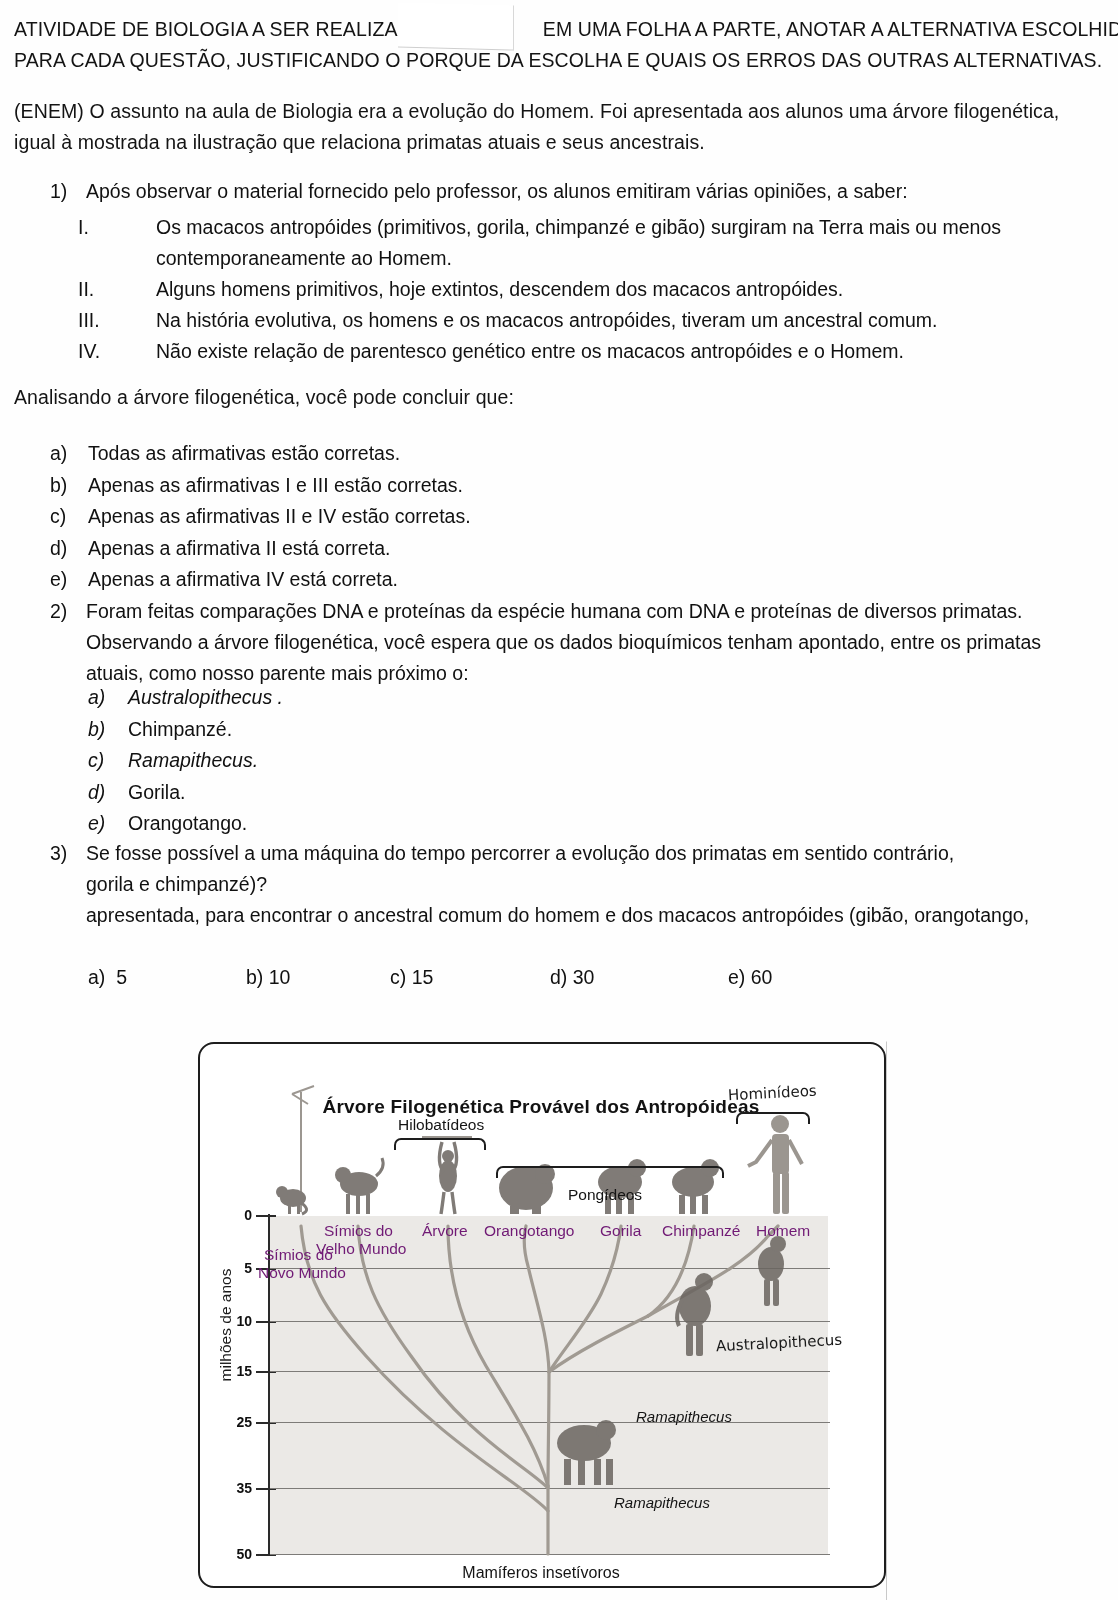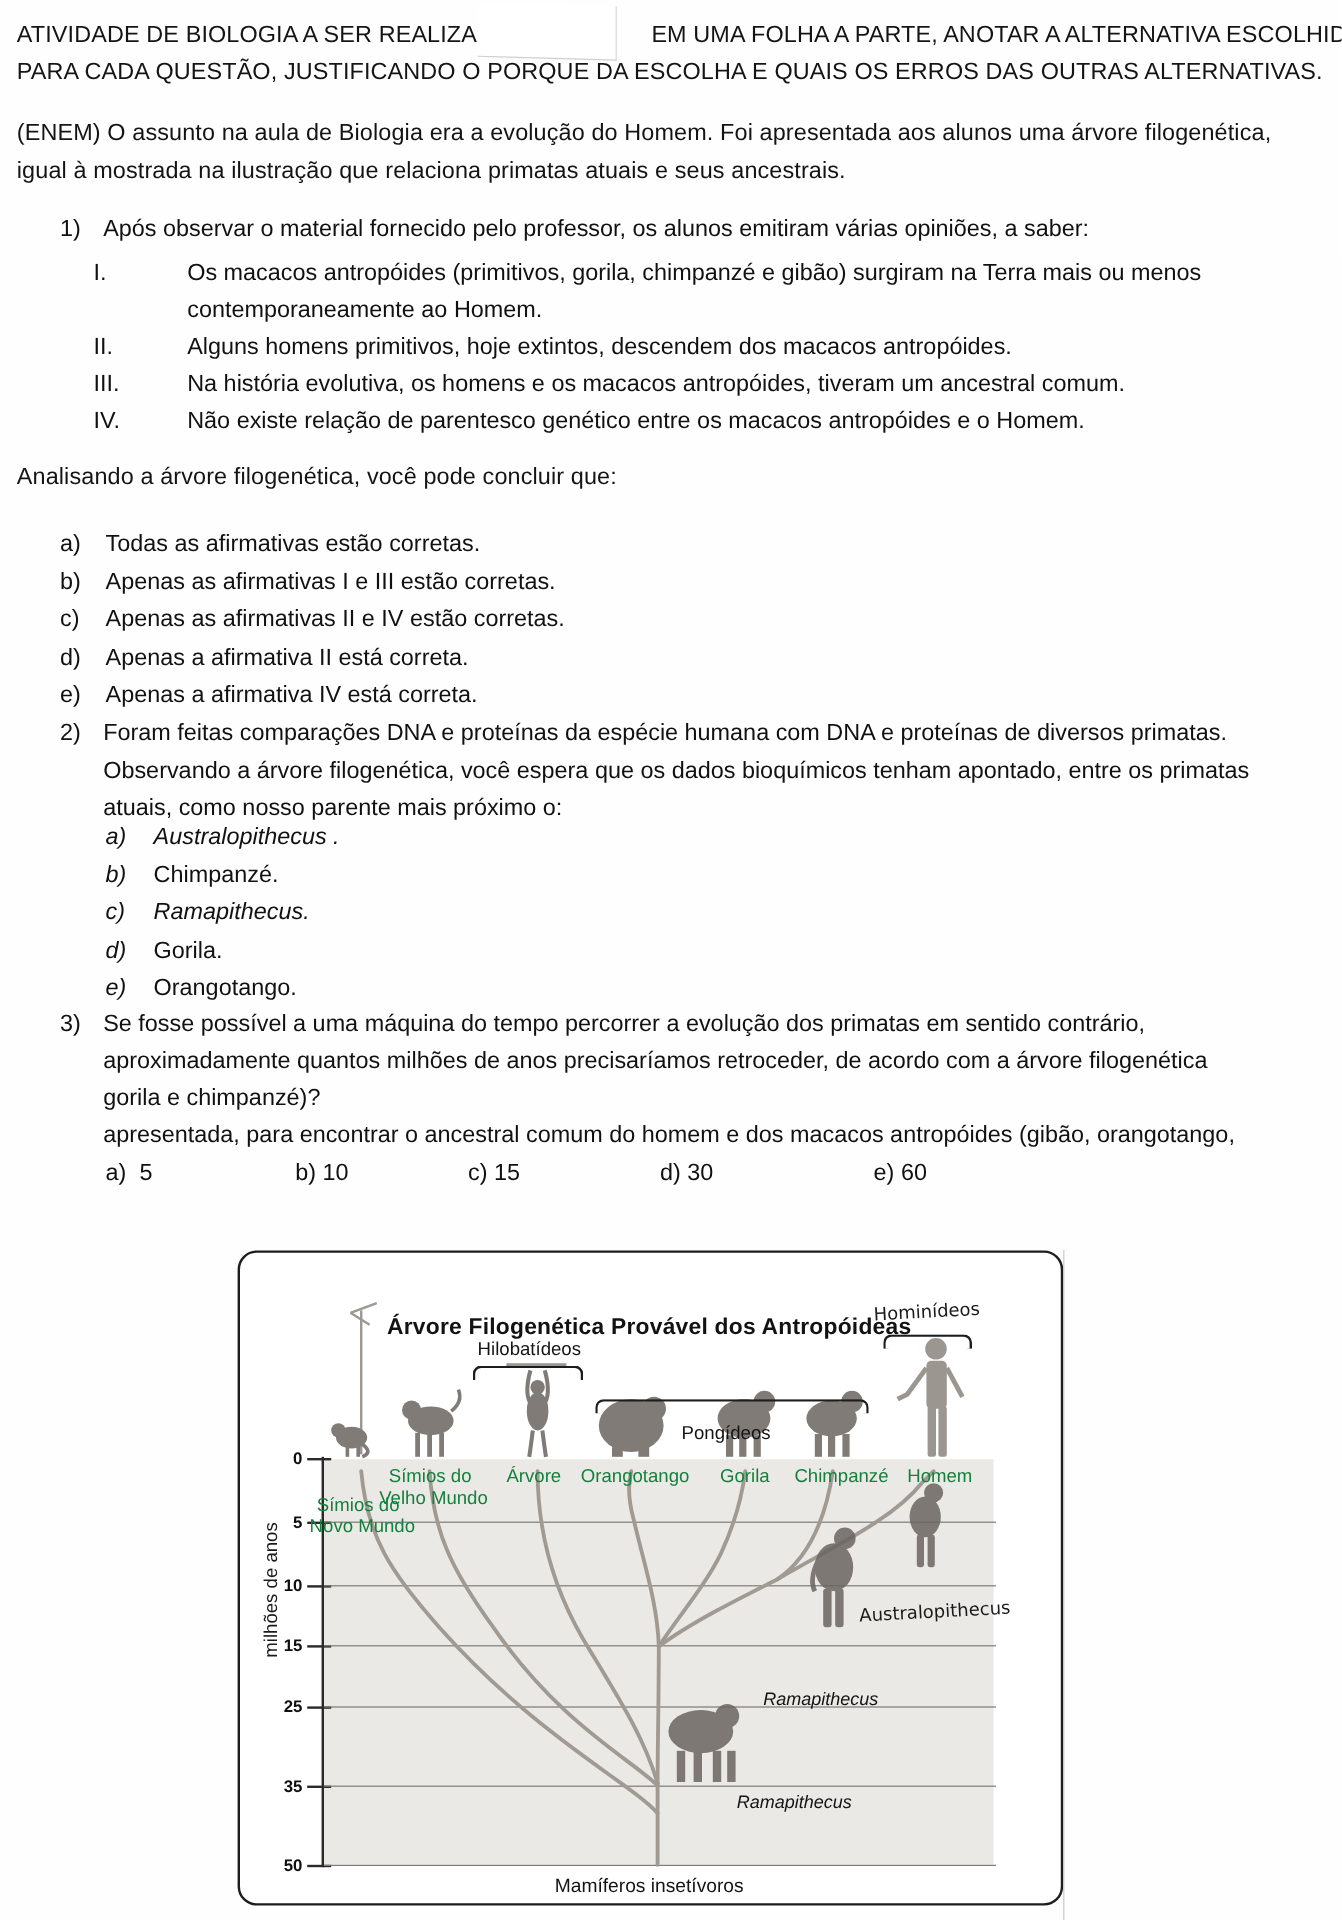--- a/index.html
+++ b/index.html
@@ -224,21 +224,21 @@
     position: absolute;
     left: 74px;
     width: 560px;
     height: 1px;
     background: #7d7b78;
   }
 
   .sp-label {
     position: absolute;
     font-size: 15.5px;
-    color: #15803d;
+    color: #701a75;
     white-space: nowrap;
   }
   .group-label {
     position: absolute;
     font-size: 15.5px;
     color: #141414;
     white-space: nowrap;
   }
   .fossil-label {
     position: absolute;
@@ -373,21 +373,20 @@
     <div class="alt-item">
       <span class="alt-letter">e)</span>
       <span class="alt-text">Orangotango.</span>
     </div>
   </div>
 
   <div class="q-row q3-block">
     <span class="q-num">3)</span>
     <span class="q-text">
       <span style="display:block">Se fosse possível a uma máquina do tempo percorrer a evolução dos primatas em sentido contrário,</span>
-      <span style="display:block">aproximadamente quantos milhões de anos precisaríamos retroceder, de acordo com a árvore filogenética</span>
       <span style="display:block">gorila e chimpanzé)?</span>
       <span style="display:block">apresentada, para encontrar o ancestral comum do homem e dos macacos antropóides (gibão, orangotango,</span>
     </span>
   </div>
 
   <div class="alt-inline">
     <span class="opt" style="left:0px"><span>a)</span>&nbsp;&nbsp;<span>5</span></span>
     <span class="opt" style="left:158px"><span>b)</span>&nbsp;<span>10</span></span>
     <span class="opt" style="left:302px"><span>c)</span>&nbsp;<span>15</span></span>
     <span class="opt" style="left:462px"><span>d)</span>&nbsp;<span>30</span></span>

